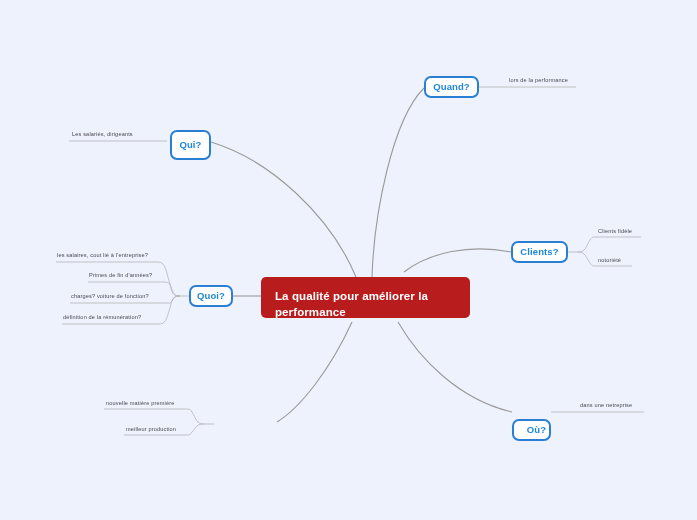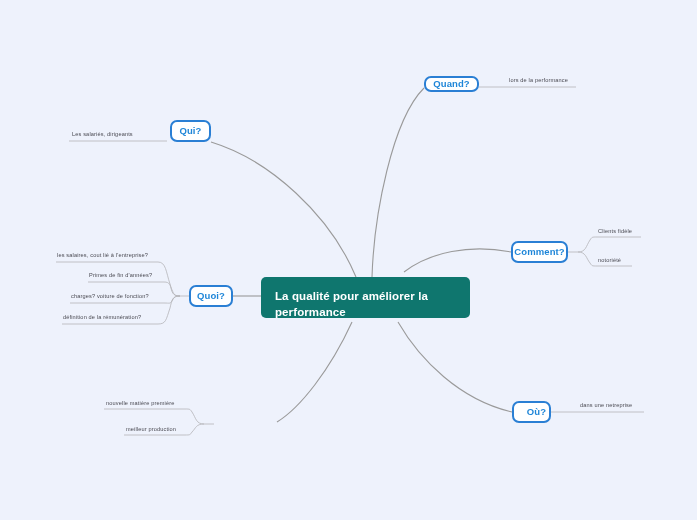--- a/index.html
+++ b/index.html
@@ -27,21 +27,21 @@
     top: 0;
     width: 697px;
     height: 520px;
     pointer-events: none;
   }
   .node {
     position: absolute;
     box-sizing: border-box;
   }
   .central-node {
-    background: #0f766e;
+    background: #b91c1c;
     color: #ffffff;
     border-radius: 5px;
     font-weight: bold;
     font-size: 11.5px;
     line-height: 1.35;
     padding: 12px 14px;
     letter-spacing: 0.1px;
   }
   .branch-node {
     background: #ffffff;
@@ -123,35 +123,35 @@
       <path d="M 214,424 L 204,424"></path>
       <path d="M 204,424 C 196,424 196,418 192,412 C 190,409 190,409 185,409"></path>
       <path d="M 204,424 C 196,424 196,428 192,432 C 190,435 190,435 185,435"></path>
       <path d="M 185,409 L 104,409"></path>
       <path d="M 185,435 L 124,435"></path>
     </g>
   </svg>
 
   <div class="node central-node" style="left:261px; top:277px; width:209px; height:41px;">La qualité pour améliorer la performance</div>
 
-  <div class="node branch-node" style="left:424px; top:76px; width:55px; height:16px;">Quand?</div>
+  <div class="node branch-node" style="left:424px; top:76px; width:55px; height:22px;">Quand?</div>
   <div class="leaf" style="left:509px; top:78px;">lors de la performance</div>
 
-  <div class="node branch-node" style="left:170px; top:120px; width:41px; height:22px;">Qui?</div>
+  <div class="node branch-node" style="left:170px; top:130px; width:41px; height:30px;">Qui?</div>
   <div class="leaf" style="left:72px; top:132px;">Les salariés, dirigeants</div>
 
   <div class="node branch-node" style="left:189px; top:285px; width:44px; height:22px;text-align:right;">Quoi?</div>
   <div class="leaf" style="left:57px; top:253px;">les salaires, cout lié à l'entreprise?</div>
   <div class="leaf" style="left:89px; top:273px;">Primes de fin d'années?</div>
   <div class="leaf" style="left:71px; top:294px;">charges? voiture de fonction?</div>
   <div class="leaf" style="left:63px; top:315px;">définition de la rémunération?</div>
 
-  <div class="node branch-node" style="left:511px; top:241px; width:57px; height:22px;">Comment?</div>
+  <div class="node branch-node" style="left:511px; top:241px; width:57px; height:22px;">Clients?</div>
   <div class="leaf" style="left:598px; top:229px;">Clients fidèle</div>
   <div class="leaf" style="left:598px; top:258px;">notoriété</div>
 
-  <div class="node branch-node" style="left:512px; top:401px; width:39px; height:22px;padding-left:16px;">Où?</div>
+  <div class="node branch-node" style="left:512px; top:419px; width:39px; height:22px;padding-left:16px;">Où?</div>
   <div class="leaf" style="left:580px; top:403px;">dans une netreprise</div>
 
   <div class="leaf" style="left:106px; top:401px;">nouvelle matière première</div>
   <div class="leaf" style="left:126px; top:427px;">meilleur production</div>
 
 </div>
 
 </body></html>

